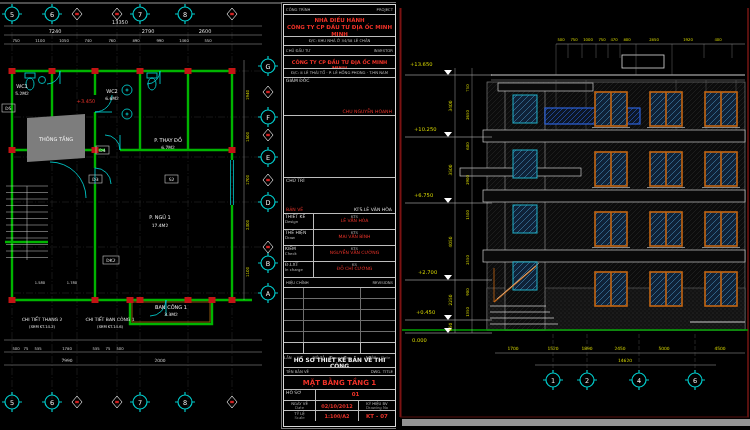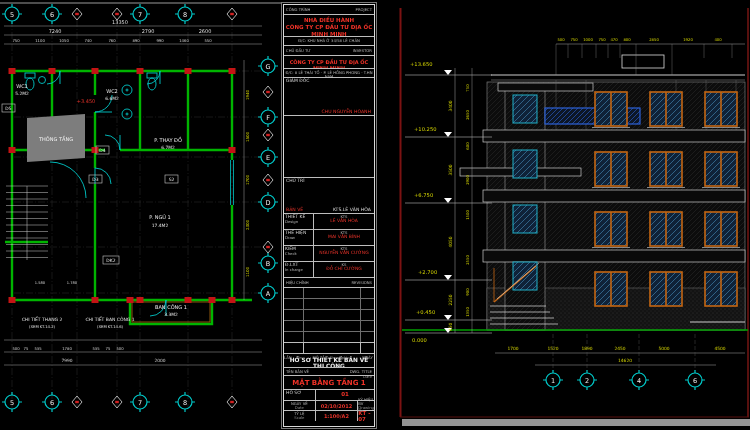--- a/index.html
+++ b/index.html
@@ -1,20 +1,20 @@
 <!DOCTYPE html>
 <html><head>
 <meta charset="utf-8">
 <style>
   html,body{margin:0;padding:0;background:#000;width:750px;height:430px;overflow:hidden;}
   *{box-sizing:border-box;}
   #canvas{position:relative;width:750px;height:430px;background:#000;font-family:"DejaVu Sans",sans-serif;}
   svg text{font-family:"DejaVu Sans",sans-serif;}
   
-  #titleblock{position:absolute;left:283px;top:4px;width:92px;height:423px;border:1px solid #d8d8d8;box-shadow:0 0 0 1px #000,0 0 0 2px #7a7a7a;background:#000;color:#ddd;}
+  #titleblock{position:absolute;left:283px;top:4px;width:113px;height:423px;border:1px solid #d8d8d8;box-shadow:0 0 0 1px #000,0 0 0 2px #7a7a7a;background:#000;color:#ddd;}
   .tb-row{border-bottom:1px solid #bdbdbd;position:relative;overflow:hidden;}
   .tb-split{display:flex;justify-content:space-between;align-items:center;padding:0 2px;}
   .t4{font-size:4.5px;line-height:1.1;color:#cfcfcf;}
   .t3{font-size:3.8px;line-height:1;color:#b8b8b8;}
   .red{color:#e63229;}
   .redb{color:#f03228;font-weight:bold;}
   .ctr{text-align:center;}
   .tb-name2{font-size:5.5px;font-weight:bold;line-height:1.25;padding-top:2px;}
   .sigbox .lbl{position:absolute;top:1px;left:2px;}
   .sigbox .nm{position:absolute;bottom:1px;right:3px;font-size:4.6px;}

